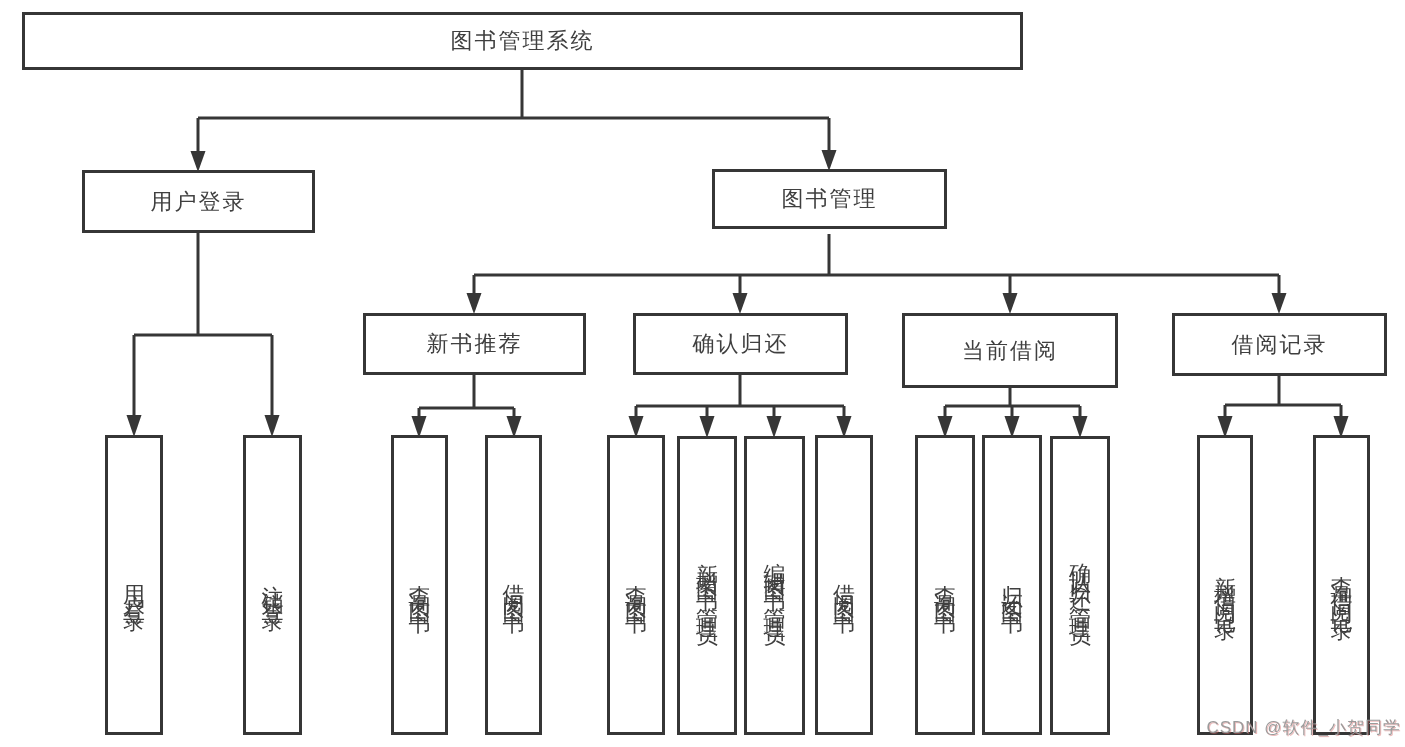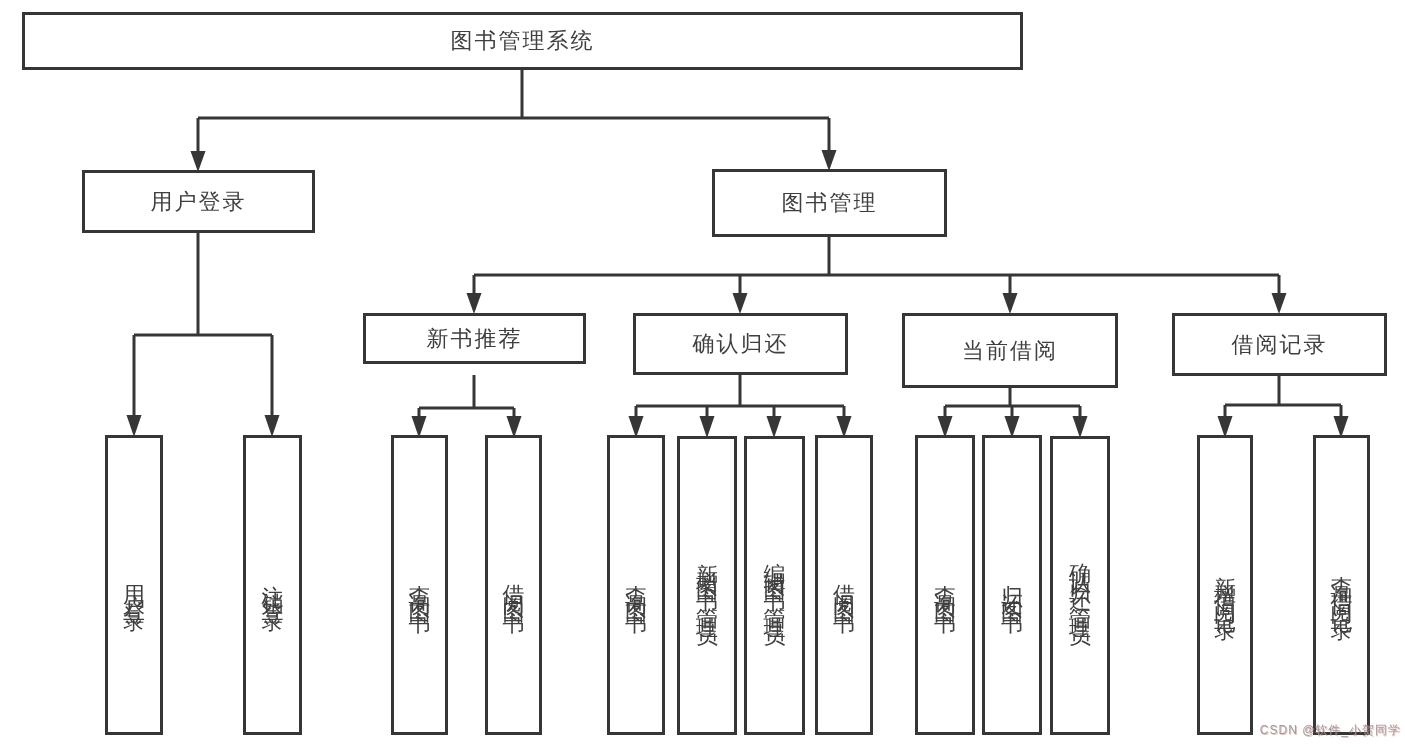--- a/index.html
+++ b/index.html
@@ -34,21 +34,21 @@
   .vnode{
     writing-mode:vertical-rl;
     text-orientation:mixed;
     letter-spacing:9px;
     line-height:1;
     white-space:normal;
   }
   .watermark{
     position:absolute;
     right:4px;bottom:8px;
-    font-size:12px;
+    font-size:17px;
     letter-spacing:1px;
     color:var(--watermark);
     text-shadow:1px 1px 0 rgba(214,106,106,0.45);
     pointer-events:none;
   }
 </style>
 </head>
 <body>
 
 <div class="canvas">
@@ -81,23 +81,23 @@
       <polygon points="1004.5,416 1019.5,416 1012,438"></polygon>
       <polygon points="1072.5,416 1087.5,416 1080,438"></polygon>
       <polygon points="1217.5,416 1232.5,416 1225,438"></polygon>
       <polygon points="1333.5,416 1348.5,416 1341,438"></polygon>
     </g>
   </svg>
 
   <div class="node" style="left:22px;top:12px;width:1001px;height:58px">图书管理系统</div>
 
   <div class="node" style="left:82px;top:170px;width:233px;height:63px">用户登录</div>
-  <div class="node" style="left:712px;top:169px;width:235px;height:68px">图书管理</div>
+  <div class="node" style="left:712px;top:169px;width:235px;height:60px">图书管理</div>
 
-  <div class="node" style="left:363px;top:313px;width:223px;height:51px">新书推荐</div>
+  <div class="node" style="left:363px;top:313px;width:223px;height:62px">新书推荐</div>
   <div class="node" style="left:633px;top:313px;width:215px;height:62px">确认归还</div>
   <div class="node" style="left:902px;top:313px;width:216px;height:75px">当前借阅</div>
   <div class="node" style="left:1172px;top:313px;width:215px;height:63px">借阅记录</div>
 
   <div class="node vnode" style="left:105px;top:435px;width:58px;height:300px">用户登录</div>
   <div class="node vnode" style="left:243px;top:435px;width:59px;height:300px">注销登录</div>
 
   <div class="node vnode" style="left:391px;top:435px;width:57px;height:300px">查询图书</div>
   <div class="node vnode" style="left:485px;top:435px;width:57px;height:300px">借阅图书</div>
 

